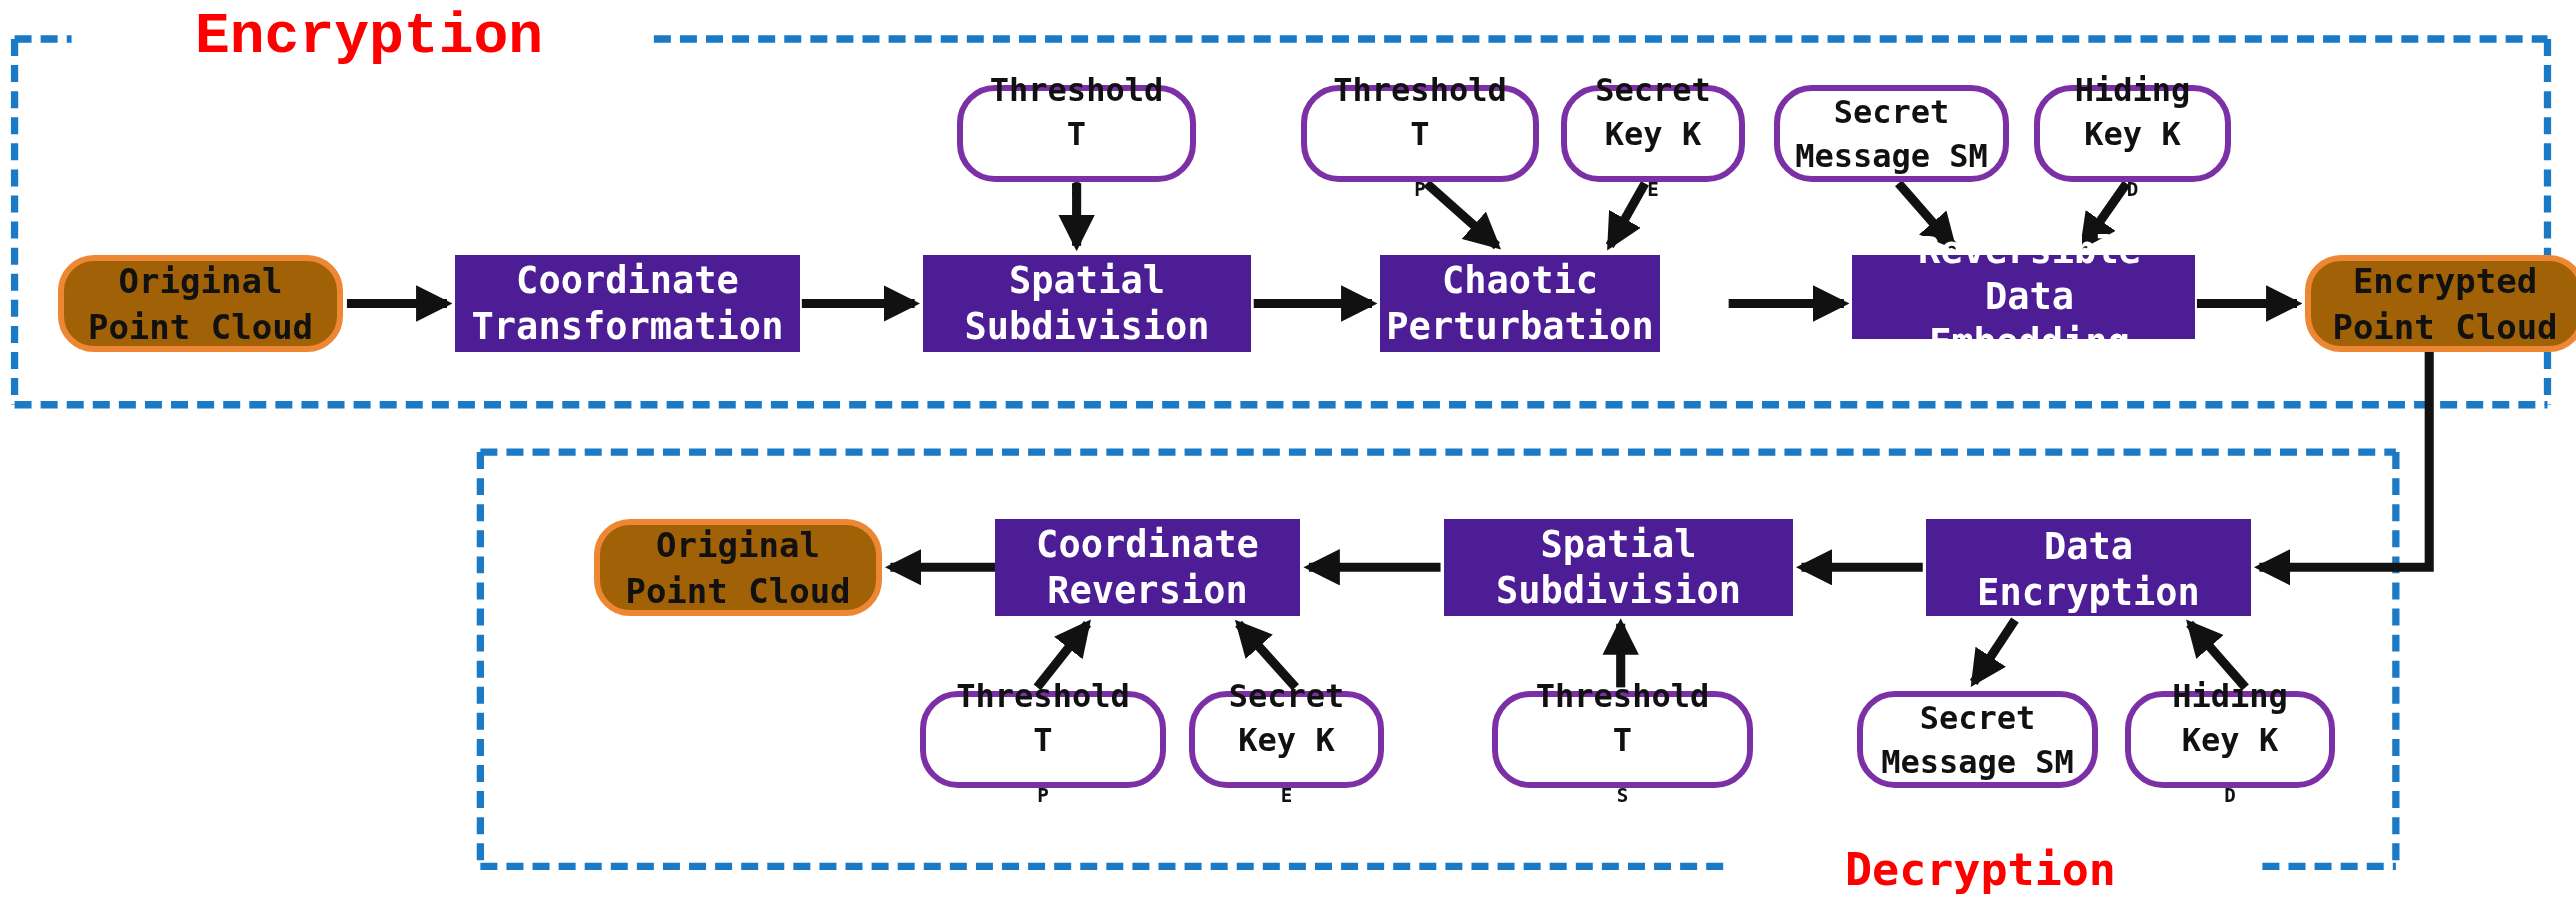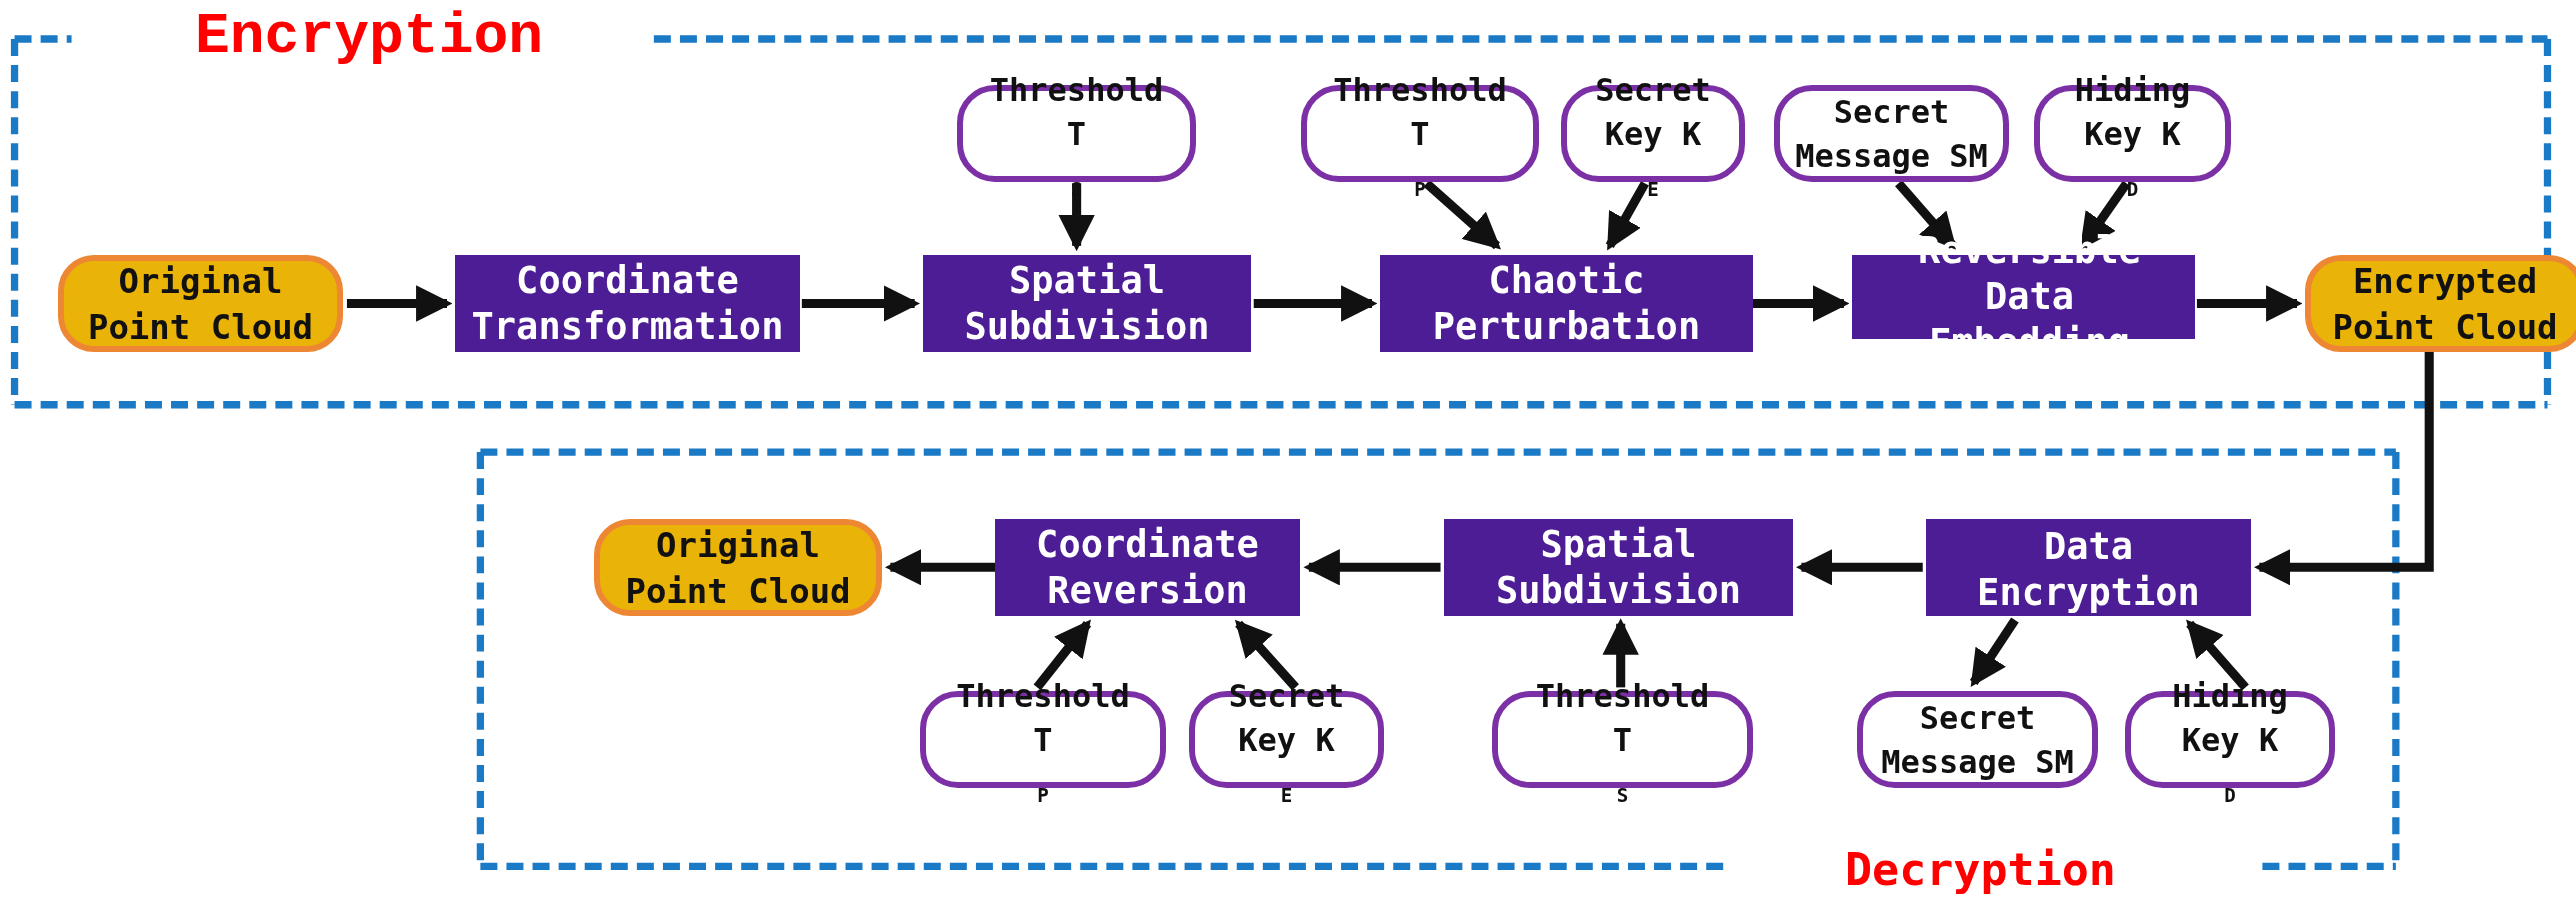--- a/index.html
+++ b/index.html
@@ -3,21 +3,21 @@
 <meta charset="utf-8">
 <style>
   html,body{margin:0;padding:0;background:#ffffff;}
   #canvas{position:relative;width:2576px;height:912px;background:#ffffff;overflow:hidden;
           font-family:"DejaVu Sans Mono", monospace;}
   #wires{position:absolute;left:0;top:0;width:2576px;height:912px;}
   .node{position:absolute;display:flex;flex-direction:column;justify-content:center;align-items:center;
         text-align:center;font-weight:bold;box-sizing:border-box;z-index:3;}
   .node span{display:block;}
   .green{background:#4c1d95;color:#ffffff;font-size:37px;line-height:46px;}
-  .orange{background:#eab308;border:6px solid #ED8733;border-radius:36px;color:#111111;
+  .orange{background:#a16207;border:6px solid #ED8733;border-radius:36px;color:#111111;
           font-size:34px;line-height:46px;}
   .purple{background:#ffffff;border:6.7px solid #7B30A5;border-radius:38px;color:#111111;
           font-size:32px;line-height:44px;}
   sub{font-size:0.60em;line-height:0;}
   .region-label{position:absolute;color:#FF0000;font-weight:bold;z-index:4;white-space:nowrap;}
   #enc-label{left:195px;top:4.9px;font-size:58px;line-height:64px;font-family:Liberation Mono, monospace;}
   #dec-label{left:1845px;top:836px;font-size:45px;line-height:67px;}
 </style>
 </head>
 <body>
@@ -86,21 +86,21 @@
   <div class="node green" style="left:455px;top:255px;width:345px;height:97px;">
     <span>Coordinate</span>
     <span>Transformation</span>
   </div>
 
   <div class="node green" style="left:923px;top:255px;width:328px;height:97px;">
     <span>Spatial</span>
     <span>Subdivision</span>
   </div>
 
-  <div class="node green" style="left:1380px;top:255px;width:373px;height:97px;">
+  <div class="node green" style="left:1380px;top:255px;width:280px;height:97px;">
     <span>Chaotic</span>
     <span>Perturbation</span>
   </div>
 
   <div class="node green" style="left:1852px;top:255px;width:343px;height:84px;padding-left:12px;">
     <span>Reversible Data</span>
     <span>Embedding</span>
   </div>
 
   <div class="node orange" style="left:2305px;top:255px;width:280px;height:97px;">

